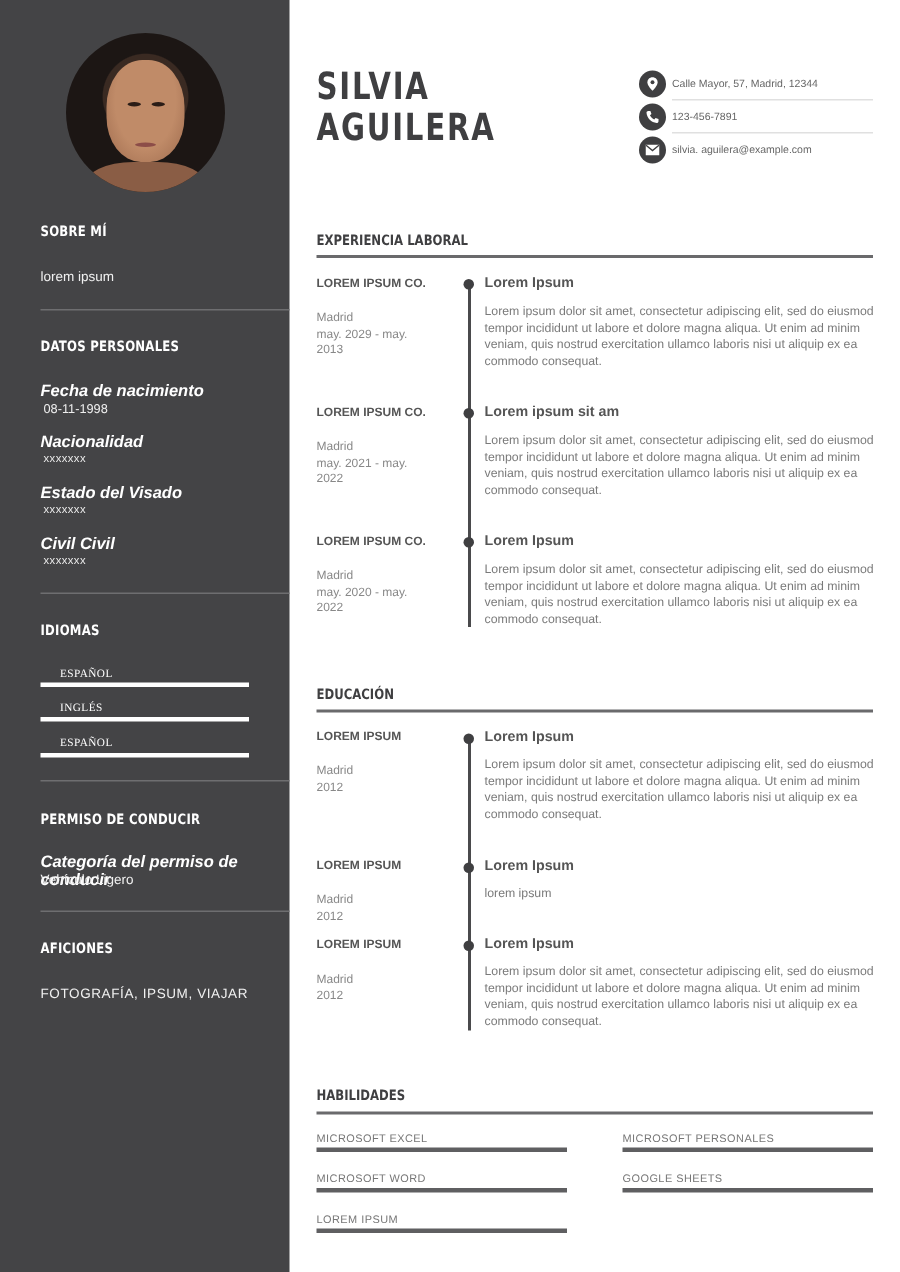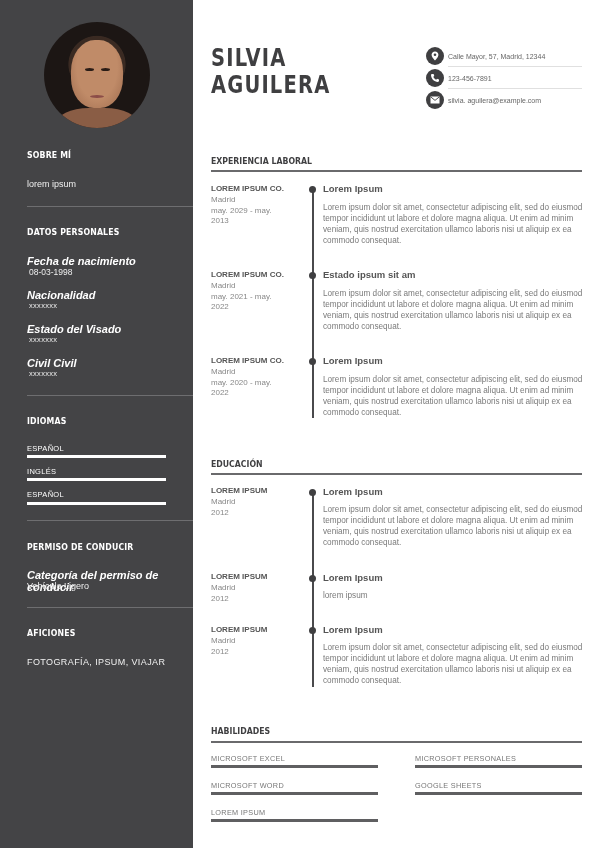--- a/index.html
+++ b/index.html
@@ -17,39 +17,39 @@
   .photo .eye.l { left: 41px; } .photo .eye.r { left: 57px; }
   .photo .mouth { position: absolute; left: 46px; top: 73px; width: 14px; height: 3px; background: #8c4d48; border-radius: 50%; }
 
   .sb-section-title { position: absolute; left: 27px; font-family: "DejaVu Sans", sans-serif; font-weight: bold; font-size: 9.5px;
            letter-spacing: 0.2px; color: #fff; transform: scaleX(0.82); transform-origin: left; }
   .sb-text { position: absolute; left: 27px; font-size: 9px; color: #f0f0f0; }
   .sb-label { position: absolute; left: 27px; font-size: 11px; font-weight: bold; color: #fff; font-style: italic; }
   .sb-value { position: absolute; left: 29px; font-size: 8.5px; color: #eee; }
   .sb-value.small { font-size: 7.5px; letter-spacing: 0.3px; }
   .sb-divider { position: absolute; left: 27px; width: 166px; height: 1px; background: #6e6e70; }
-  .lang-label { position: absolute; left: 27px; font-size: 7.5px; letter-spacing: 0.3px; color: #fff; }
+  .lang-label { position: absolute; left: 40px; font-size: 7.5px; letter-spacing: 0.3px; color: #fff; font-family: Liberation Serif, serif; }
   .lang-bar { position: absolute; left: 27px; width: 139px; height: 3px; background: #fff; }
 
   
   .name { position: absolute; left: 211px; top: 44px; font-family: "DejaVu Sans", sans-serif; font-weight: bold; font-size: 25px;
           line-height: 27px; letter-spacing: 1.5px; color: #3f3f41; transform: scaleX(0.78); transform-origin: left; }
   .contact-row { position: absolute; left: 426px; height: 20px; display: flex; align-items: center; }
   .contact-icon { width: 18px; height: 18px; border-radius: 50%; background: #3f3f41; display: flex; align-items: center; justify-content: center; }
   .contact-text { margin-left: 4px; font-size: 7px; color: #666; white-space: nowrap; }
   .contact-divider { position: absolute; left: 448px; width: 134px; height: 1px; background: #e0e0e0; }
 
   
   .sec-title { position: absolute; left: 211px; font-family: "DejaVu Sans", sans-serif; font-weight: bold; font-size: 9.5px; color: #3f3f41;
                transform: scaleX(0.82); transform-origin: left; }
   .sec-rule { position: absolute; left: 211px; width: 371px; height: 1.5px; background: #6a6a6c; }
   .timeline { position: absolute; left: 312px; width: 1.5px; background: #4a4a4c; }
   .dot { position: absolute; left: 309px; width: 7px; height: 7px; border-radius: 50%; background: #3f3f41; }
   .entry-org { position: absolute; left: 211px; font-size: 8px; font-weight: bold; color: #555; }
-  .entry-meta { position: absolute; left: 211px; font-size: 8px; line-height: 10.5px; color: #888; width: 80px; }
+  .entry-meta { position: absolute; left: 211px; font-size: 8px; line-height: 10.5px; color: #888; width: 80px; margin-top: 12px; }
   .entry-title { position: absolute; left: 323px; font-size: 9.5px; font-weight: bold; color: #555; }
   .entry-desc { position: absolute; left: 323px; width: 262px; font-size: 8.2px; line-height: 11px; color: #7a7a7a; }
 
   .skill-label { position: absolute; font-size: 7.3px; letter-spacing: 0.3px; color: #777; }
   .skill-bar { position: absolute; height: 3px; background: #5f5f61; }
 </style>
 </head>
 <body>
 
 <aside class="sidebar">
@@ -60,21 +60,21 @@
     <div class="eye r"></div>
     <div class="mouth"></div>
   </div>
 
   <div class="sb-section-title" style="top:149px">SOBRE MÍ</div>
   <div class="sb-text" style="top:179px">lorem ipsum</div>
   <div class="sb-divider" style="top:206px"></div>
 
   <div class="sb-section-title" style="top:226px">DATOS PERSONALES</div>
   <div class="sb-label" style="top:255px">Fecha de nacimiento</div>
-  <div class="sb-value" style="top:267px">08-03-1998</div>
+  <div class="sb-value" style="top:267px">08-11-1998</div>
   <div class="sb-label" style="top:289px">Nacionalidad</div>
   <div class="sb-value small" style="top:301px">xxxxxxx</div>
   <div class="sb-label" style="top:323px">Estado del Visado</div>
   <div class="sb-value small" style="top:335px">xxxxxxx</div>
   <div class="sb-label" style="top:357px">Civil Civil</div>
   <div class="sb-value small" style="top:369px">xxxxxxx</div>
   <div class="sb-divider" style="top:395px"></div>
 
   <div class="sb-section-title" style="top:415px">IDIOMAS</div>
   <div class="lang-label" style="top:444px">ESPAÑOL</div>
@@ -142,21 +142,21 @@
 <div class="entry-title" style="top:183px">Lorem Ipsum</div>
 <div class="entry-desc" style="top:202px">Lorem ipsum dolor sit amet, consectetur adipiscing elit, sed do eiusmod tempor incididunt ut labore et dolore magna aliqua. Ut enim ad minim veniam, quis nostrud exercitation ullamco laboris nisi ut aliquip ex ea commodo consequat.</div>
 
 <div class="entry-org" style="top:270px">LOREM IPSUM CO.</div>
 <div class="entry-meta" style="top:281px">
   <div>Madrid</div>
   <div>may. 2021 - may.</div>
   <div>2022</div>
 </div>
 <div class="dot" style="top:272px"></div>
-<div class="entry-title" style="top:269px">Estado ipsum sit am</div>
+<div class="entry-title" style="top:269px">Lorem ipsum sit am</div>
 <div class="entry-desc" style="top:288px">Lorem ipsum dolor sit amet, consectetur adipiscing elit, sed do eiusmod tempor incididunt ut labore et dolore magna aliqua. Ut enim ad minim veniam, quis nostrud exercitation ullamco laboris nisi ut aliquip ex ea commodo consequat.</div>
 
 <div class="entry-org" style="top:356px">LOREM IPSUM CO.</div>
 <div class="entry-meta" style="top:367px">
   <div>Madrid</div>
   <div>may. 2020 - may.</div>
   <div>2022</div>
 </div>
 <div class="dot" style="top:358px"></div>
 <div class="entry-title" style="top:355px">Lorem Ipsum</div>

